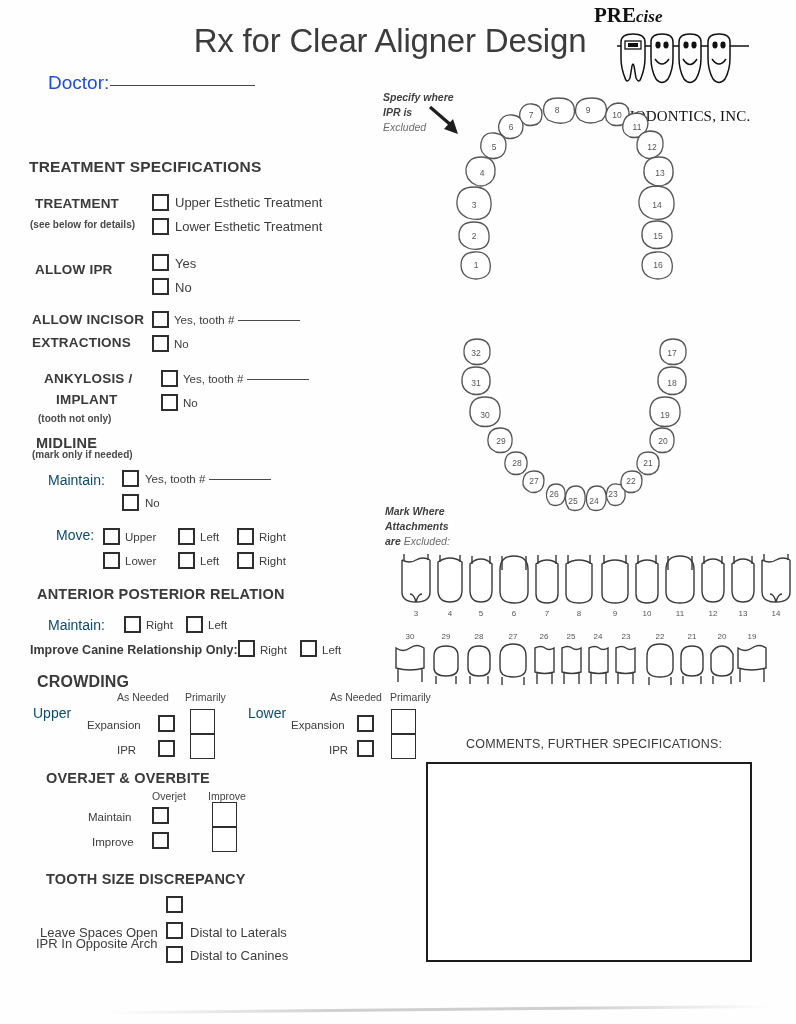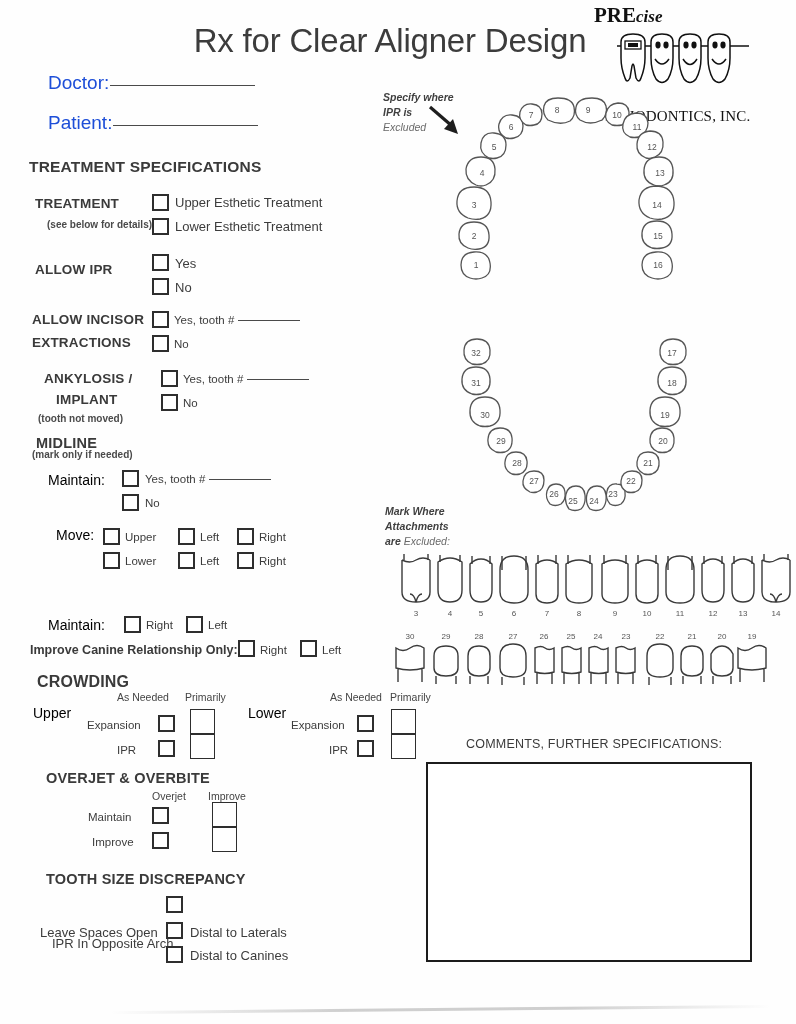--- a/index.html
+++ b/index.html
@@ -44,21 +44,21 @@
   .group-label {
     font-size: 13.5px; font-weight: 700; color: #3a3a3a;
     letter-spacing: 0.2px; white-space: nowrap;
   }
   .sub-note {
     font-size: 10px; font-weight: 700; color: #4a4a4a; white-space: nowrap;
   }
   .opt-label { font-size: 13px; color: #3c3c3c; white-space: nowrap; }
   .opt-label-sm { font-size: 11.5px; color: #3c3c3c; white-space: nowrap; }
   .tiny-head { font-size: 10.5px; color: #444; white-space: nowrap; }
-  .plain { font-size: 14px; color: #000000; white-space: nowrap; }
+  .plain { font-size: 14px; color: #0c4a6e; white-space: nowrap; }
 
   
   .cb {
     position: absolute; box-sizing: border-box;
     width: 17px; height: 17px;
     border: 2.1px solid #2e2e2e; background: #fff;
   }
   .cb.thin { border-width: 1.4px; }
   .cb.tall { height: 25px; width: 25px; }
 
@@ -144,23 +144,20 @@
       </g>
       <ellipse cx="102" cy="17" rx="2.6" ry="3.4" fill="#111"></ellipse>
       <ellipse cx="110" cy="17" rx="2.6" ry="3.4" fill="#111"></ellipse>
       <path d="M99 31 Q106 41 113 31" fill="none" stroke="#111" stroke-width="1.5"></path>
     </svg>
     <div id="logo-sub">ORTHODONTICS, INC.</div>
   </div>
 
   <div class="abs field-row" id="doctor-row">
     <span class="lbl">Doctor:</span><span class="rule"></span>
-  </div>
-  <div class="abs field-row" id="patient-row">
-    <span class="lbl">Patient:</span><span class="rule"></span>
   </div>
 
   <div class="abs annot" style="left:383px; top:90px;">
     <div>Specify where</div>
     <div>IPR is</div>
     <div class="lite">Excluded</div>
   </div>
   <svg class="abs" style="left:428px; top:104px;" width="36" height="34">
     <line x1="2" y1="3" x2="24" y2="22" stroke="#1e1e1e" stroke-width="3.2"></line>
     <polygon points="30,30 16,25 25,15" fill="#1e1e1e"></polygon>
@@ -349,42 +346,42 @@
 
       <path d="M323 26 q4-8 11-8 q7 0 11 8 L345 40 q0 8-11 8 q-11 0-11-8z M325 48 L325 56 M343 48 L343 56"></path>
 
       <path d="M350 20 q7 5 14 0 q7-5 14 0 L378 40 q-14 4-28 0z M352 40 L352 54 M376 40 L376 54"></path>
     </g>
   </svg>
 
   <div class="abs section-head" style="left:29px; top:158px;">TREATMENT SPECIFICATIONS</div>
 
   <div class="abs group-label" style="left:35px; top:196px;">TREATMENT</div>
-  <div class="abs sub-note" style="left:47px; top:219px;">(see below for details)</div>
+  <div class="abs sub-note" style="left:30px; top:219px;">(see below for details)</div>
   <div class="cb" style="left:152px; top:194px;"></div>
   <div class="abs opt-label" style="left:175px; top:195px;">Upper Esthetic Treatment</div>
   <div class="cb" style="left:152px; top:218px;"></div>
   <div class="abs opt-label" style="left:175px; top:219px;">Lower Esthetic Treatment</div>
 
   <div class="abs group-label" style="left:35px; top:262px;">ALLOW IPR</div>
   <div class="cb" style="left:152px; top:254px;"></div>
   <div class="abs opt-label" style="left:175px; top:256px;">Yes</div>
   <div class="cb" style="left:152px; top:278px;"></div>
   <div class="abs opt-label" style="left:175px; top:280px;">No</div>
 
   <div class="abs group-label" style="left:32px; top:312px;">ALLOW INCISOR</div>
   <div class="abs group-label" style="left:32px; top:335px;">EXTRACTIONS</div>
   <div class="cb" style="left:152px; top:311px;"></div>
   <div class="abs opt-label-sm" style="left:174px; top:314px;"><span>Yes, tooth #</span><span class="inline-rule"></span></div>
   <div class="cb" style="left:152px; top:335px;"></div>
   <div class="abs opt-label-sm" style="left:174px; top:338px;">No</div>
 
   <div class="abs group-label" style="left:44px; top:371px;">ANKYLOSIS /</div>
   <div class="abs group-label" style="left:56px; top:392px;">IMPLANT</div>
-  <div class="abs sub-note" style="left:38px; top:413px;">(tooth not moved)</div>
+  <div class="abs sub-note" style="left:38px; top:413px;">(tooth not only)</div>
   <div class="cb" style="left:161px; top:370px;"></div>
   <div class="abs opt-label-sm" style="left:183px; top:373px;"><span>Yes, tooth #</span><span class="inline-rule"></span></div>
   <div class="cb" style="left:161px; top:394px;"></div>
   <div class="abs opt-label-sm" style="left:183px; top:397px;">No</div>
 
   <div class="abs group-label" style="left:36px; top:435px; font-size:14.5px;">MIDLINE</div>
   <div class="abs sub-note" style="left:32px; top:449px;">(mark only if needed)</div>
 
   <div class="abs plain" style="left:48px; top:472px;">Maintain:</div>
   <div class="cb" style="left:122px; top:470px;"></div>
@@ -401,20 +398,21 @@
   <div class="cb" style="left:237px; top:528px;"></div>
   <div class="abs opt-label-sm" style="left:259px; top:531px;">Right</div>
 
   <div class="cb" style="left:103px; top:552px;"></div>
   <div class="abs opt-label-sm" style="left:125px; top:555px;">Lower</div>
   <div class="cb" style="left:178px; top:552px;"></div>
   <div class="abs opt-label-sm" style="left:200px; top:555px;">Left</div>
   <div class="cb" style="left:237px; top:552px;"></div>
   <div class="abs opt-label-sm" style="left:259px; top:555px;">Right</div>
 
+  <div class="abs section-head" style="left:37px; top:586px; font-size:14.5px;">ANTERIOR POSTERIOR RELATION</div>
   <div class="abs plain" style="left:48px; top:617px;">Maintain:</div>
   <div class="cb" style="left:124px; top:616px;"></div>
   <div class="abs opt-label-sm" style="left:146px; top:619px;">Right</div>
   <div class="cb" style="left:186px; top:616px;"></div>
   <div class="abs opt-label-sm" style="left:208px; top:619px;">Left</div>
 
   <div class="abs" style="left:30px; top:643px; font-size:12.5px; font-weight:700; color:#3a3a3a; white-space:nowrap;">Improve Canine Relationship Only:</div>
   <div class="cb" style="left:238px; top:640px;"></div>
   <div class="abs opt-label-sm" style="left:260px; top:644px;">Right</div>
   <div class="cb" style="left:300px; top:640px;"></div>
@@ -446,21 +444,21 @@
   <div class="abs tiny-head" style="left:152px; top:790px;">Overjet</div>
   <div class="abs tiny-head" style="left:208px; top:790px;">Improve</div>
   <div class="abs opt-label-sm" style="left:88px; top:811px;">Maintain</div>
   <div class="cb" style="left:152px; top:807px;"></div>
   <div class="cb thin tall" style="left:212px; top:802px;"></div>
   <div class="abs opt-label-sm" style="left:92px; top:836px;">Improve</div>
   <div class="cb" style="left:152px; top:832px;"></div>
   <div class="cb thin tall" style="left:212px; top:827px;"></div>
 
   <div class="abs section-head" style="left:46px; top:871px; font-size:14.5px;">TOOTH SIZE DISCREPANCY</div>
-  <div class="abs opt-label" style="left:36px; top:936px;margin-left:16px;">IPR In Opposite Arch</div>
+  <div class="abs opt-label" style="left:36px; top:936px;">IPR In Opposite Arch</div>
   <div class="cb" style="left:166px; top:896px;"></div>
   <div class="abs opt-label" style="left:40px; top:925px;">Leave Spaces Open</div>
   <div class="cb" style="left:166px; top:922px;"></div>
   <div class="abs opt-label" style="left:190px; top:925px;">Distal to Laterals</div>
   <div class="cb" style="left:166px; top:946px;"></div>
   <div class="abs opt-label" style="left:190px; top:948px;">Distal to Canines</div>
 
   <div class="abs" id="comments-label">COMMENTS, FURTHER SPECIFICATIONS:</div>
   <div class="abs" id="comments-box"></div>
 

